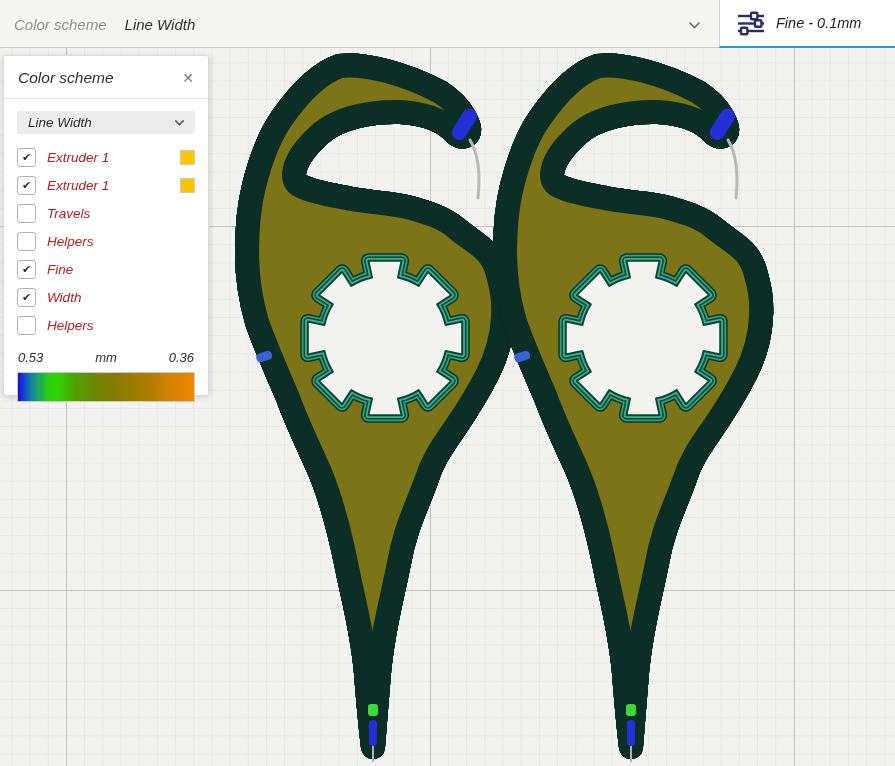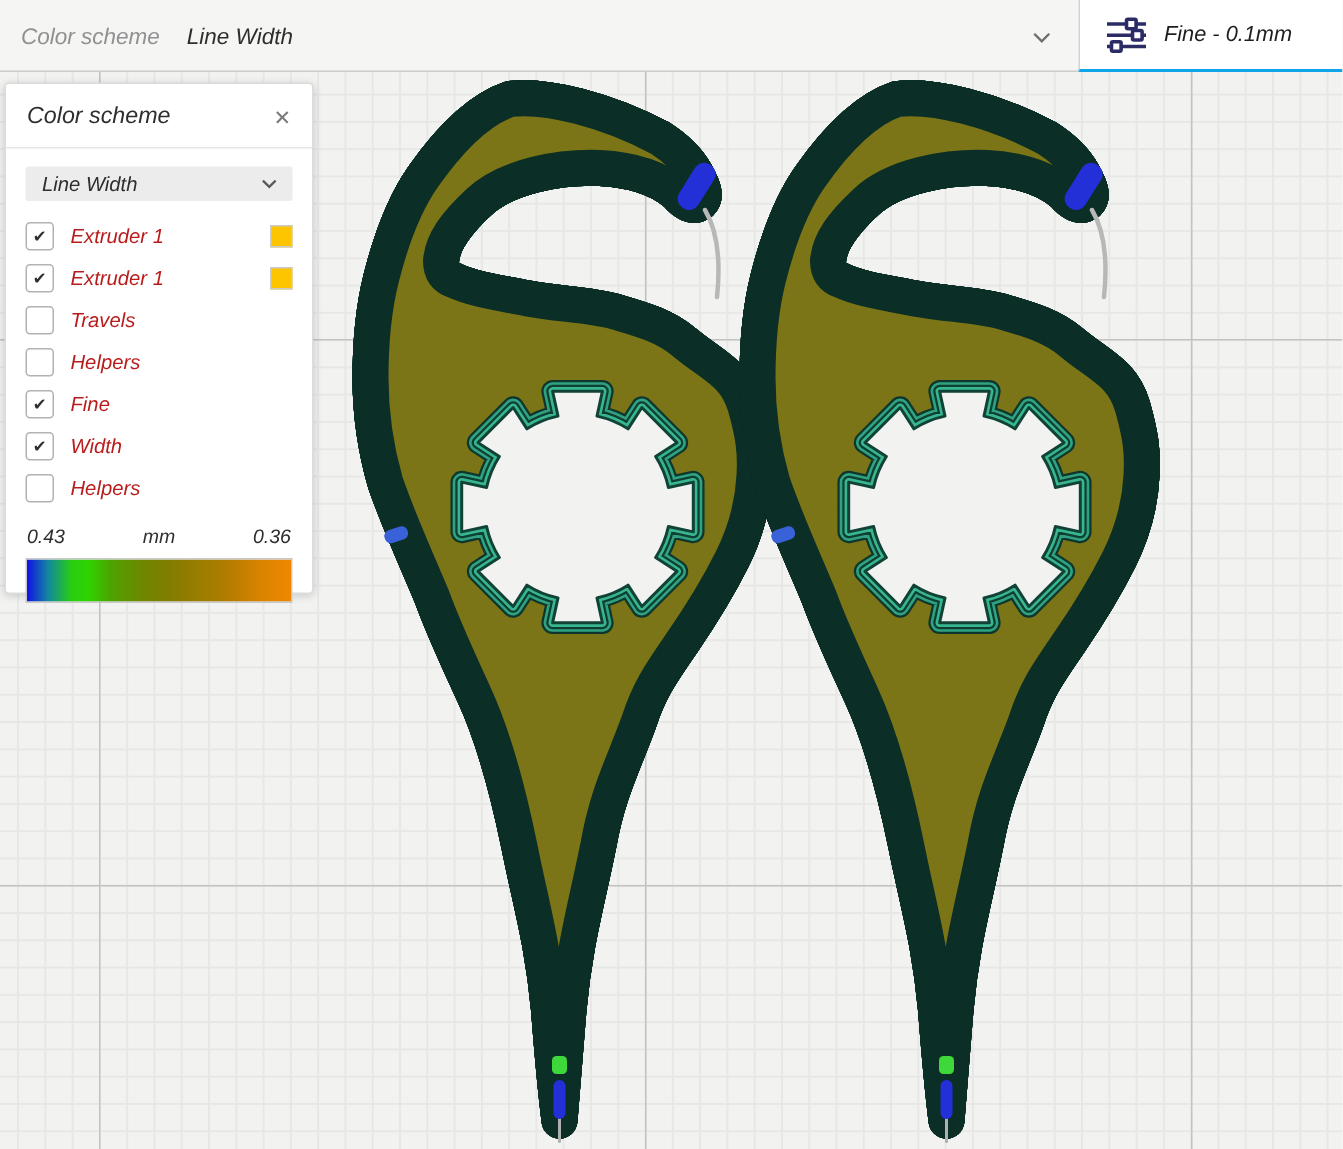--- a/index.html
+++ b/index.html
@@ -243,20 +243,20 @@
         <span class="swatch" style="visibility: hidden;"></span>
       </div>
       <div class="row">
         <span class="cb"></span>
         <span class="lbl">Helpers</span>
         <span class="swatch" style="visibility: hidden;"></span>
       </div>
     </div>
 
     <div class="legend-labels">
-      <span>0.43</span>
+      <span>0.53</span>
       <span>mm</span>
       <span>0.36</span>
     </div>
     <div class="legend-bar" style="background: linear-gradient(90deg, rgb(18, 18, 230) 0%, rgb(18, 135, 158) 8%, rgb(40, 207, 16) 17%, rgb(46, 212, 0) 23%, rgb(78, 162, 0) 32%, rgb(111, 134, 0) 44%, rgb(132, 124, 0) 55%, rgb(156, 125, 0) 66%, rgb(176, 124, 0) 75%, rgb(216, 131, 0) 88%, rgb(240, 135, 0) 100%);"></div>
   </div>
 
 </div>
 
 </body></html>

